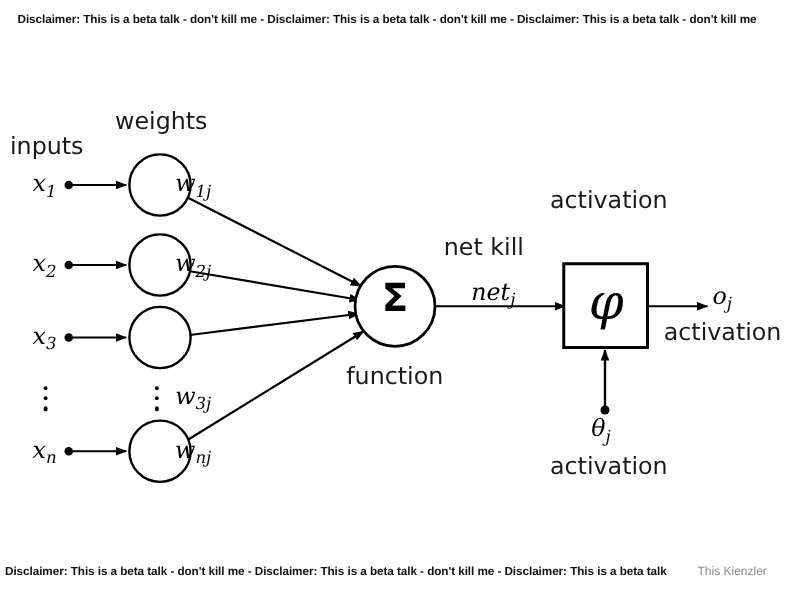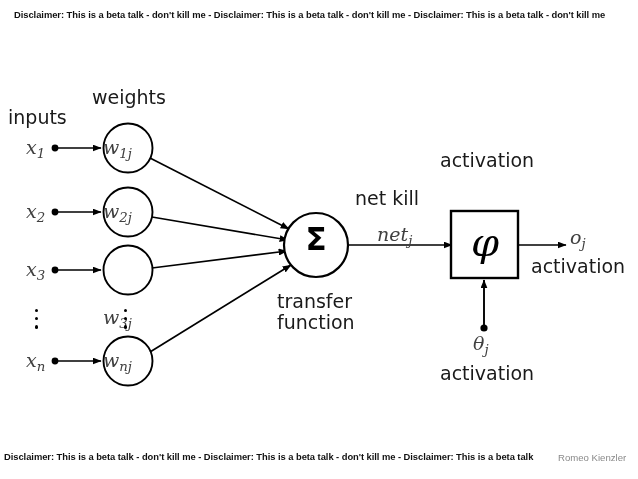--- a/index.html
+++ b/index.html
@@ -69,38 +69,38 @@
   #label-netinput { left: 355px; top: 188px; }
   #label-activation-function { left: 440px; top: 150px; text-align: center; }
   #label-activation-out { left: 531px; top: 256px; }
   #label-threshold { left: 440px; top: 363px; }
 
   
   .math {
     position: absolute;
     font-family: "DejaVu Serif", serif;
     font-style: italic;
-    color: #404040;
+    color: #000000;
     white-space: nowrap;
   }
   .math .sub {
     font-size: 0.70em;
     font-style: italic;
     vertical-align: -0.32em;
     letter-spacing: 0;
   }
   .x-var { font-size: 19px; }
   #x1 { left: 26px;  top: 136px; }
   #x2 { left: 26px;  top: 200px; }
   #x3 { left: 26px;  top: 258px; }
   #xn { left: 26px;  top: 349px; }
 
   .w-var {
     font-size: 19px;
-    text-align: left;
+    text-align: right;
     width: 66px;
   }
   #w1 { left: 103px; top: 136px; }
   #w2 { left: 103px; top: 200px; }
   #w3 { left: 103px; top: 258px; margin-top: 48px; }
   #wn { left: 103px; top: 349px; }
 
   #net-j   { left: 377px; top: 223px; font-size: 19px; }
   #o-j     { left: 570px; top: 226px; font-size: 19px; }
   #theta-j { left: 473px; top: 332px; font-size: 19px; }
@@ -190,21 +190,20 @@
     <line x1="518" y1="245" x2="566" y2="245" stroke="#000" stroke-width="1.7" marker-end="url(#arrowhead)"></line>
 
     <circle cx="484" cy="328" r="3.6" fill="#000"></circle>
     <line x1="484" y1="326" x2="484" y2="280" stroke="#000" stroke-width="1.9" marker-end="url(#arrowhead)"></line>
   </svg>
 
   <div class="lbl" id="label-inputs">inputs</div>
   <div class="lbl" id="label-weights">weights</div>
 
   <div class="lbl" id="label-transfer">
-    <div>transfer</div>
     <div>function</div>
   </div>
 
   <div class="lbl" id="label-netinput">net kill</div>
 
   <div class="lbl" id="label-activation-function">
     <div>activation</div>
   </div>
 
   <div class="lbl" id="label-activation-out">activation</div>
@@ -234,15 +233,15 @@
       <span></span>
   </div>
   <div class="vdots" id="vdots-weights">
     <span></span>
       <span></span>
       <span></span>
   </div>
 
   <div class="disclaimer" id="disclaimer-bottom">Disclaimer: This is a beta talk - don't kill me - Disclaimer: This is a beta talk - don't kill me - Disclaimer: This is a beta talk</div>
 
-  <div id="author-credit">Romeo Kienzler</div>
+  <div id="author-credit">This Kienzler</div>
 
 </div>
 
 </body></html>

